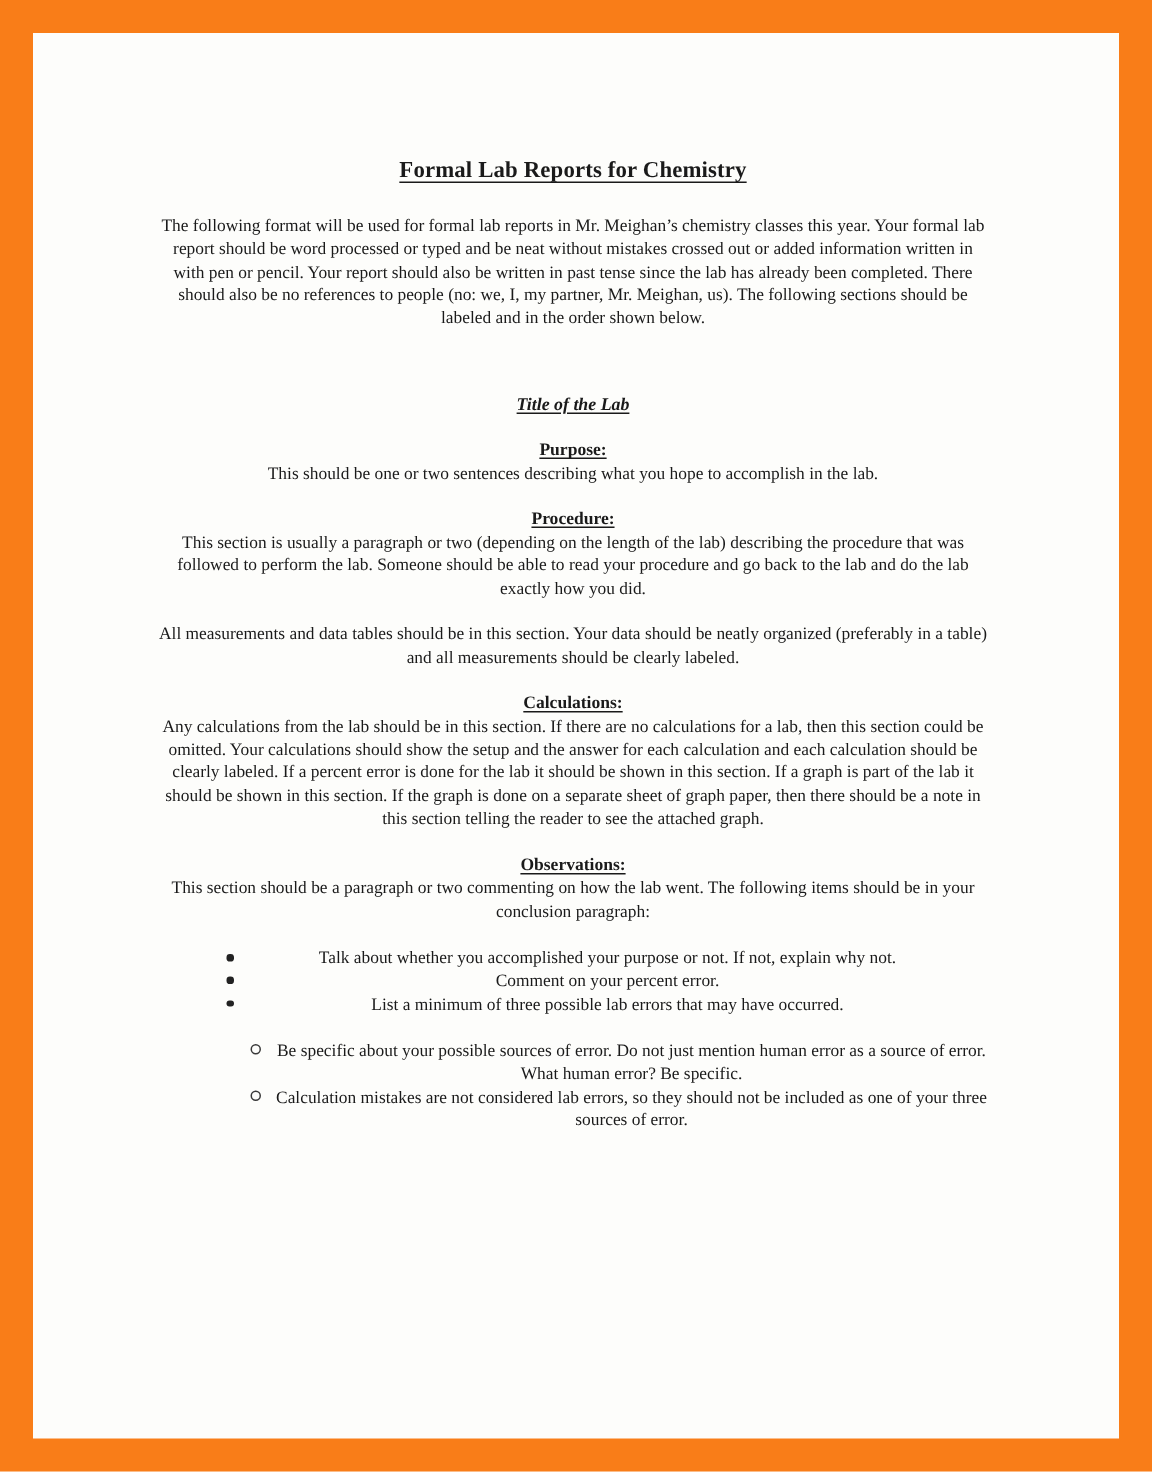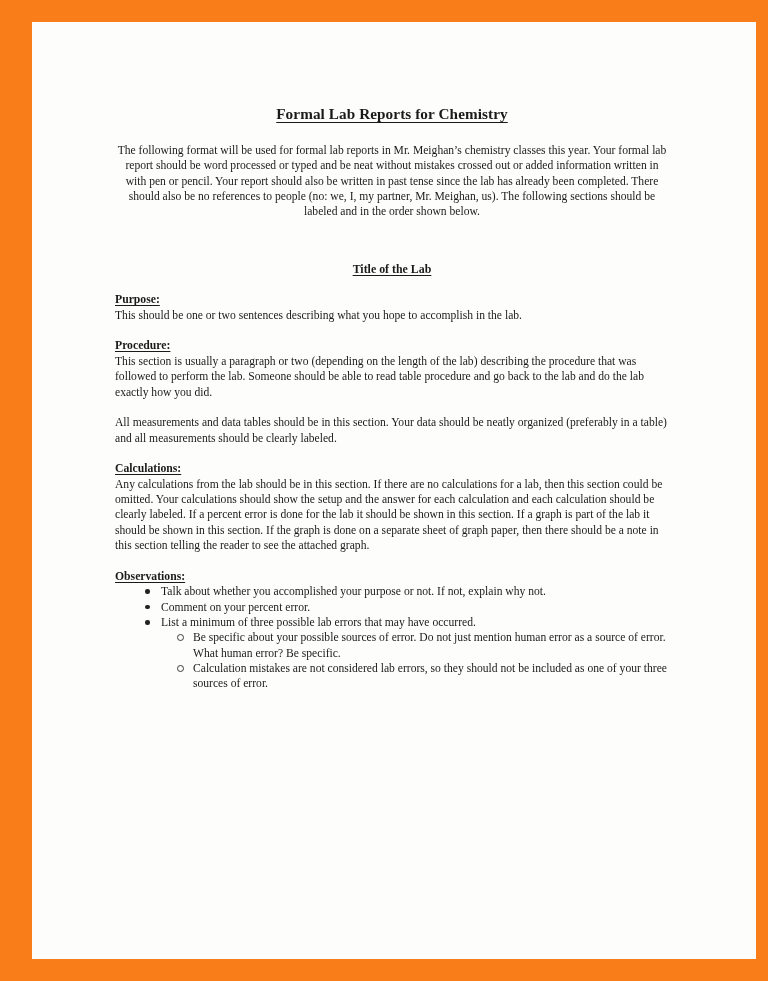--- a/index.html
+++ b/index.html
@@ -9,21 +9,21 @@
   body {
     width: 768px;
     height: 981px;
     background: #f97d18;
     font-family: "Liberation Serif", "DejaVu Serif", serif;
     overflow: hidden;
   }
 
   .page-frame {
     position: absolute;
-    left: 32px;
+    left: 22px;
     top: 22px;
     width: 724px;
     height: 937px;
     background: #fdfdfb;
     box-sizing: border-box;
     overflow: hidden;
   }
 
   .document-body {
     position: absolute;
@@ -53,42 +53,44 @@
   }
 
   .lab-title {
     text-align: center;
     font-weight: bold;
     font-size: 11.9px;
     line-height: 16px;
     text-decoration: underline;
     text-underline-offset: 2px;
     margin: 41px 0 0 0;
+    font-style: italic;
   }
 
   .section-block {
     margin-top: 15.3px;
+    text-align: center;
   }
 
   .section-heading {
     font-weight: bold;
     text-decoration: underline;
     text-underline-offset: 2px;
     margin: 0;
     font-size: 11.7px;
     line-height: 15.6px;
   }
 
   .section-text {
     margin: 0;
   }
 
   ul.bullet-list {
     list-style: none;
-    margin: 0;
+    margin: 16px;
     padding: 0;
   }
 
   li.bullet-item {
     position: relative;
     padding-left: 16px;
     margin-left: 30px;
   }
 
   li.bullet-item > .bullet-marker {
@@ -151,34 +153,35 @@
 
     <h2 class="lab-title">Title of the Lab</h2>
 
     <div class="section-block">
       <div class="section-heading">Purpose:</div>
       <p class="section-text">This should be one or two sentences describing what you hope to accomplish in the lab.</p>
     </div>
 
     <div class="section-block">
       <div class="section-heading">Procedure:</div>
-      <p class="section-text">This section is usually a paragraph or two (depending on the length of the lab) describing the procedure that was followed to perform the lab.  Someone should be able to read table procedure and go back to the lab and do the lab exactly how you did.</p>
+      <p class="section-text">This section is usually a paragraph or two (depending on the length of the lab) describing the procedure that was followed to perform the lab.  Someone should be able to read your procedure and go back to the lab and do the lab exactly how you did.</p>
     </div>
 
     <div class="section-block">
       <p class="section-text">All measurements and data tables should be in this section.  Your data should be neatly organized (preferably in a table) and all measurements should be clearly labeled.</p>
     </div>
 
     <div class="section-block">
       <div class="section-heading">Calculations:</div>
       <p class="section-text">Any calculations from the lab should be in this section.  If there are no calculations for a lab, then this section could be omitted.  Your calculations should show the setup and the answer for each calculation and each calculation should be clearly labeled.  If a percent error is done for the lab it should be shown in this section.  If a graph is part of the lab it should be shown in this section.  If the graph is done on a separate sheet of graph paper, then there should be a note in this section telling the reader to see the attached graph.</p>
     </div>
 
     <div class="section-block">
       <div class="section-heading">Observations:</div>
+      <p class="section-text">This section should be a paragraph or two commenting on how the lab went.  The following items should be in your conclusion paragraph:</p>
 
       <ul class="bullet-list">
         <li class="bullet-item">
           <span class="bullet-marker"><span class="filled-disc"></span></span>
           <span>Talk about whether you accomplished your purpose or not.  If not, explain why not.</span>
         </li>
         <li class="bullet-item">
           <span class="bullet-marker"><span class="filled-disc"></span></span>
           <span>Comment on your percent error.</span>
         </li>

